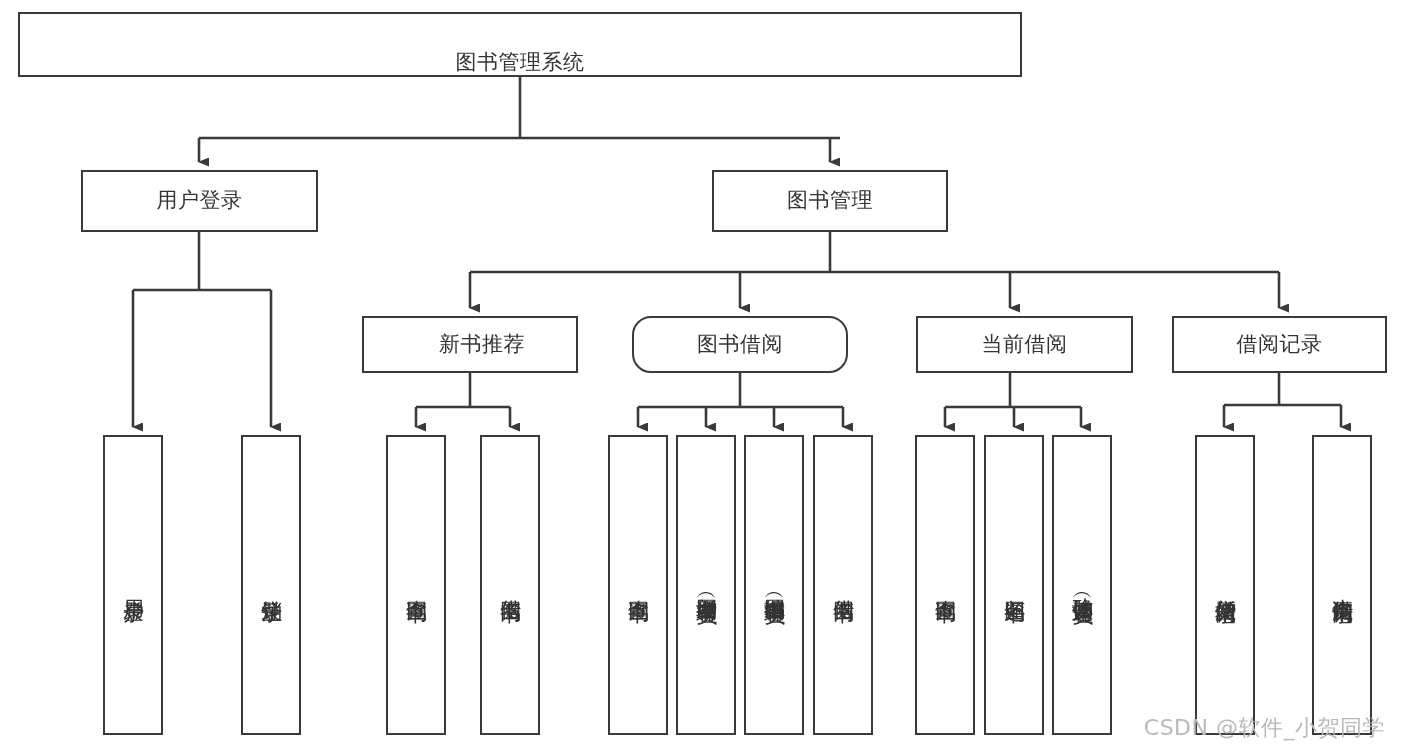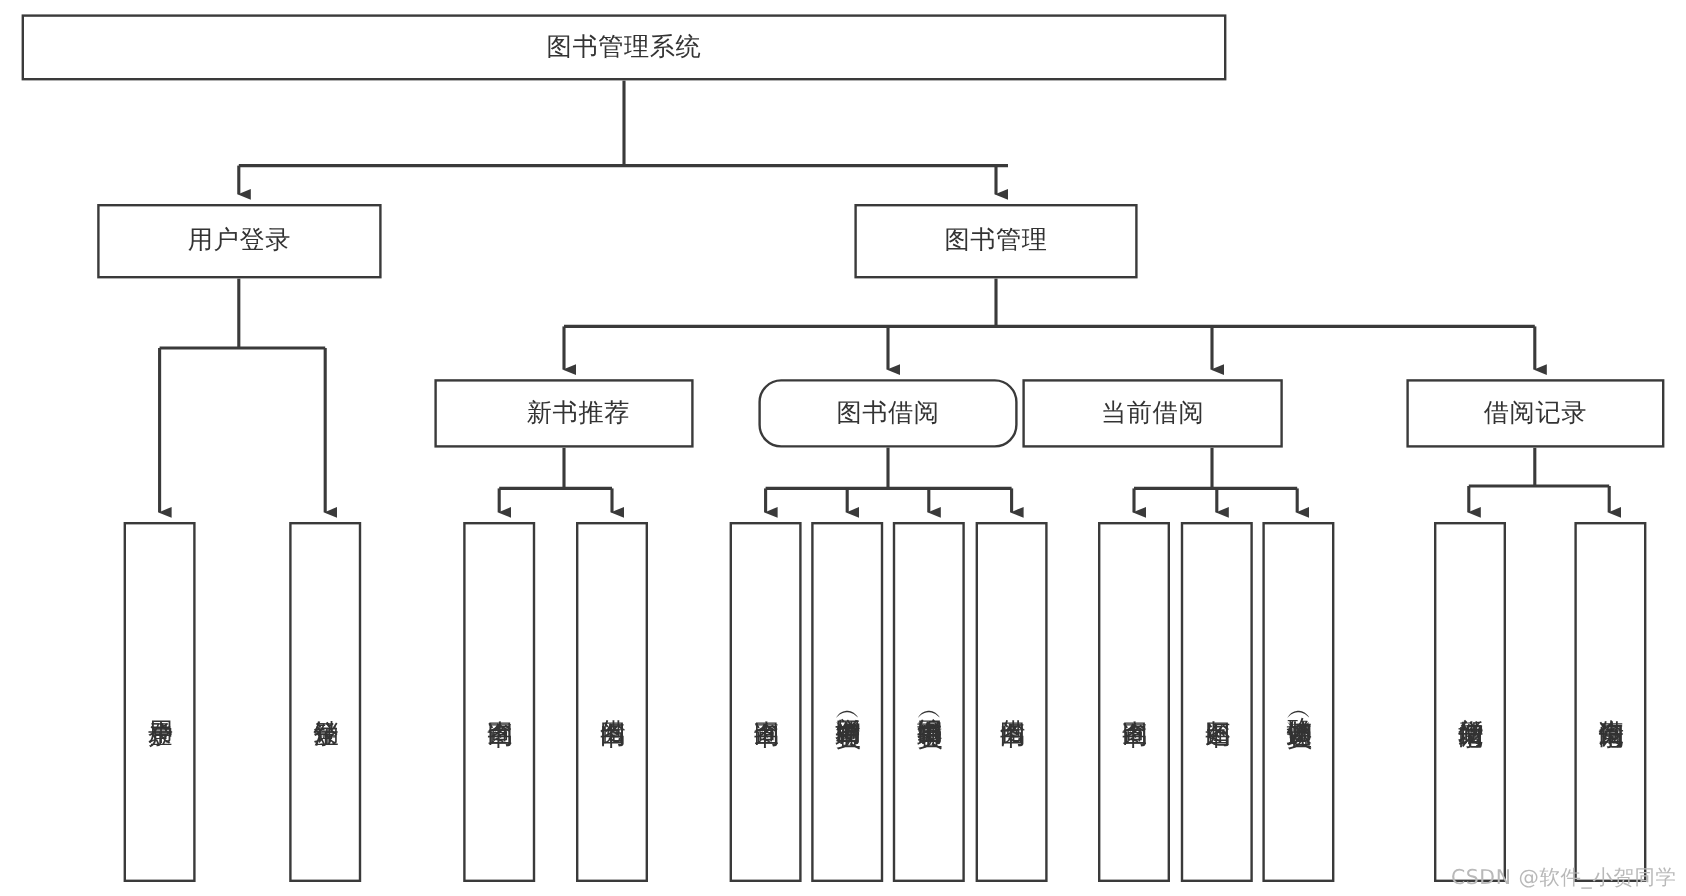--- a/index.html
+++ b/index.html
@@ -59,23 +59,23 @@
   }
   .leaf-inner {
     display: flex;
     align-items: center;
     justify-content: center;
     width: 100%;
     height: 100%;
   }
   .watermark {
     position: absolute;
-    right: 8px;
+    right: 20px;
     bottom: 4px;
-    font-size: 17px;
+    font-size: 22px;
     color: #b9b9b9;
     letter-spacing: 0.5px;
     user-select: none;
     white-space: nowrap;
   }
 </style>
 </head>
 <body>
 
 <div id="diagram-root">
@@ -123,38 +123,38 @@
       <path d="M1014,407 L1014,427" marker-end="url(#arrowhead)"></path>
       <path d="M1081,407 L1081,427" marker-end="url(#arrowhead)"></path>
 
       <path d="M1279,373 L1279,405"></path>
       <path d="M1224,405 L1341,405"></path>
       <path d="M1224,405 L1224,427" marker-end="url(#arrowhead)"></path>
       <path d="M1341,405 L1341,427" marker-end="url(#arrowhead)"></path>
     </g>
   </svg>
 
-  <div class="node-box" style="left:18px; top:12px; width:1004px; height:55px;">
+  <div class="node-box" style="left:18px; top:12px; width:1004px; height:65px;align-items:flex-end;">
     <span class="node-label-h">图书管理系统</span>
   </div>
 
   <div class="node-box" style="left:81px; top:170px; width:237px; height:62px;">
     <span class="node-label-h">用户登录</span>
   </div>
   <div class="node-box" style="left:712px; top:170px; width:236px; height:62px;">
     <span class="node-label-h">图书管理</span>
   </div>
 
   <div class="node-box" style="left:362px; top:316px; width:216px; height:57px;padding-left:24px;">
     <span class="node-label-h">新书推荐</span>
   </div>
   <div class="node-box" style="left:632px; top:316px; width:216px; height:57px;border-radius:19px;">
     <span class="node-label-h">图书借阅</span>
   </div>
-  <div class="node-box" style="left:852px; top:316px; width:217px; height:57px;">
+  <div class="node-box" style="left:916px; top:316px; width:217px; height:57px;">
     <span class="node-label-h">当前借阅</span>
   </div>
   <div class="node-box" style="left:1172px; top:316px; width:215px; height:57px;">
     <span class="node-label-h">借阅记录</span>
   </div>
 
   <div class="node-box leaf-box" style="left:103px; top:435px; width:60px; height:300px;">
     <div class="leaf-inner">
       <span class="node-label-v">用户登录</span>
     </div>

